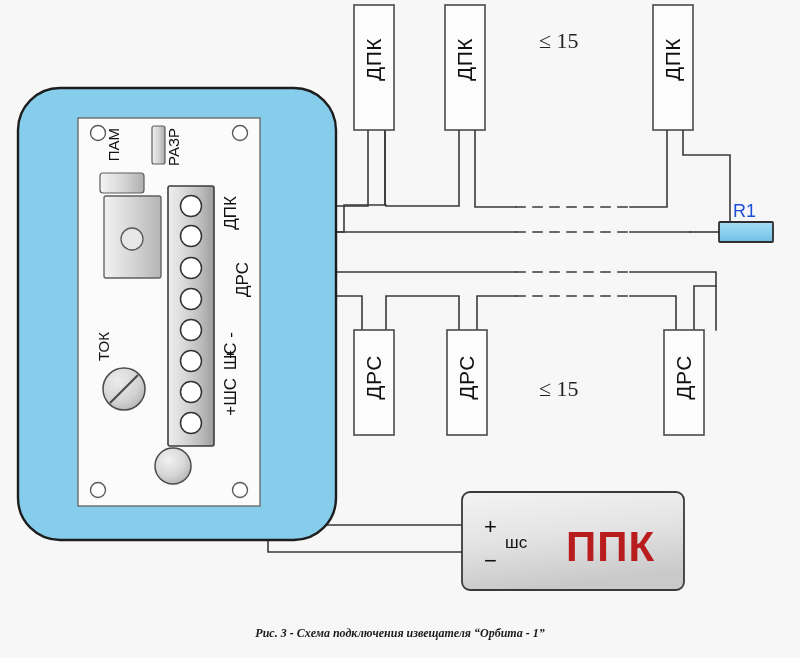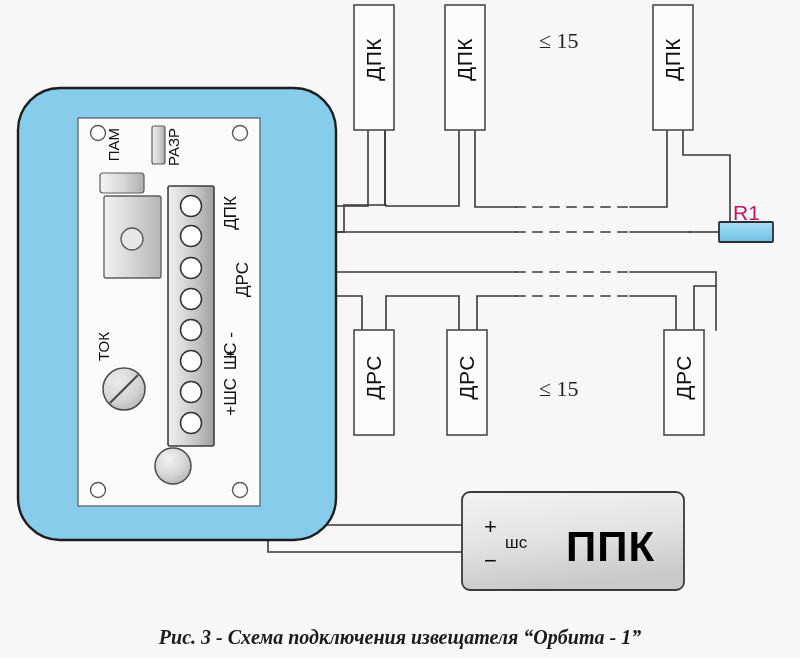--- a/index.html
+++ b/index.html
@@ -51,48 +51,48 @@
   .panel-label {
     font-size: 15px;
     color: #111;
   }
   .lim-label {
     font-size: 22px;
     color: #222;
     font-family: "Liberation Serif", serif;
   }
   .r1-label {
-    font-size: 21px;
-    color: #be185d;
+    font-size: 18px;
+    color: #1d4ed8;
   }
   .ppk-label {
     font-size: 42px;
     font-weight: 700;
-    color: #000000;
+    color: #b91c1c;
     letter-spacing: 1px;
   }
   .ppk-pin {
     font-size: 22px;
     color: #111;
     font-weight: 500;
   }
   .ppk-sc {
     font-size: 17px;
     color: #111;
   }
   #caption {
     position: absolute;
     left: 0;
     top: 626px;
     width: 800px;
     text-align: center;
     font-family: "Liberation Serif", serif;
     font-style: italic;
     font-weight: 700;
-    font-size: 20px;
+    font-size: 12px;
     color: #1b1b1b;
   }
 </style>
 </head>
 <body>
 
 <div id="root">
 
   <svg id="diagram-svg" viewBox="0 0 800 658">
     <defs>

